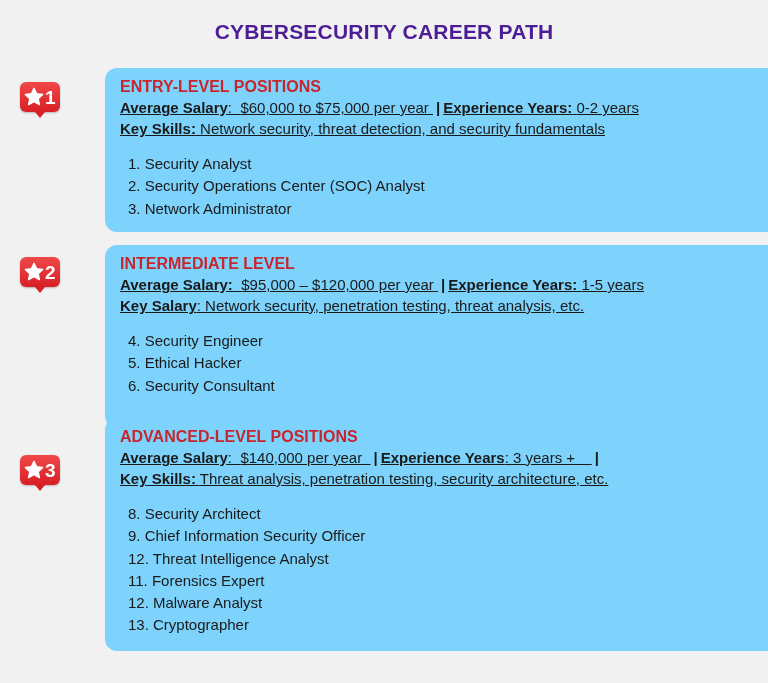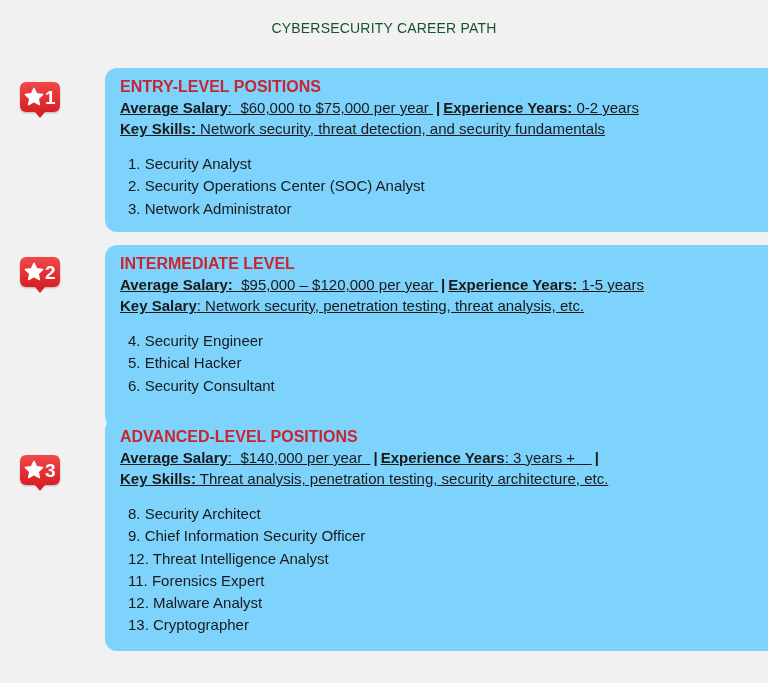--- a/index.html
+++ b/index.html
@@ -3,21 +3,21 @@
 <meta charset="utf-8">
 <style>
   html, body { margin: 0; padding: 0; }
   body {
     width: 768px; height: 683px; background: #f1f1f1;
     font-family: "Liberation Sans", "DejaVu Sans", sans-serif;
     color: #1a1a1a; position: relative; overflow: hidden;
   }
   .title {
     position: absolute; top: 20px; left: 0; width: 768px; text-align: center;
-    font-size: 14px; font-weight: normal; color: #14532d; letter-spacing: 0.2px;
+    font-size: 21px; font-weight: bold; color: #4c1d95; letter-spacing: 0.2px;
   }
   .card {
     position: absolute; left: 105px; width: 696px; background: #7dd3fc;
     border-radius: 12px; box-sizing: border-box; padding: 9px 15px 0 15px;
   }
   .badge {
     position: absolute; left: 20px; width: 40px; height: 30px;
     background: linear-gradient(180deg, #f04848 0%, #d81f26 100%);
     border-radius: 6px; box-shadow: 0 1px 2px rgba(0,0,0,0.25);
     display: flex; align-items: center; padding-left: 3px; box-sizing: border-box;

